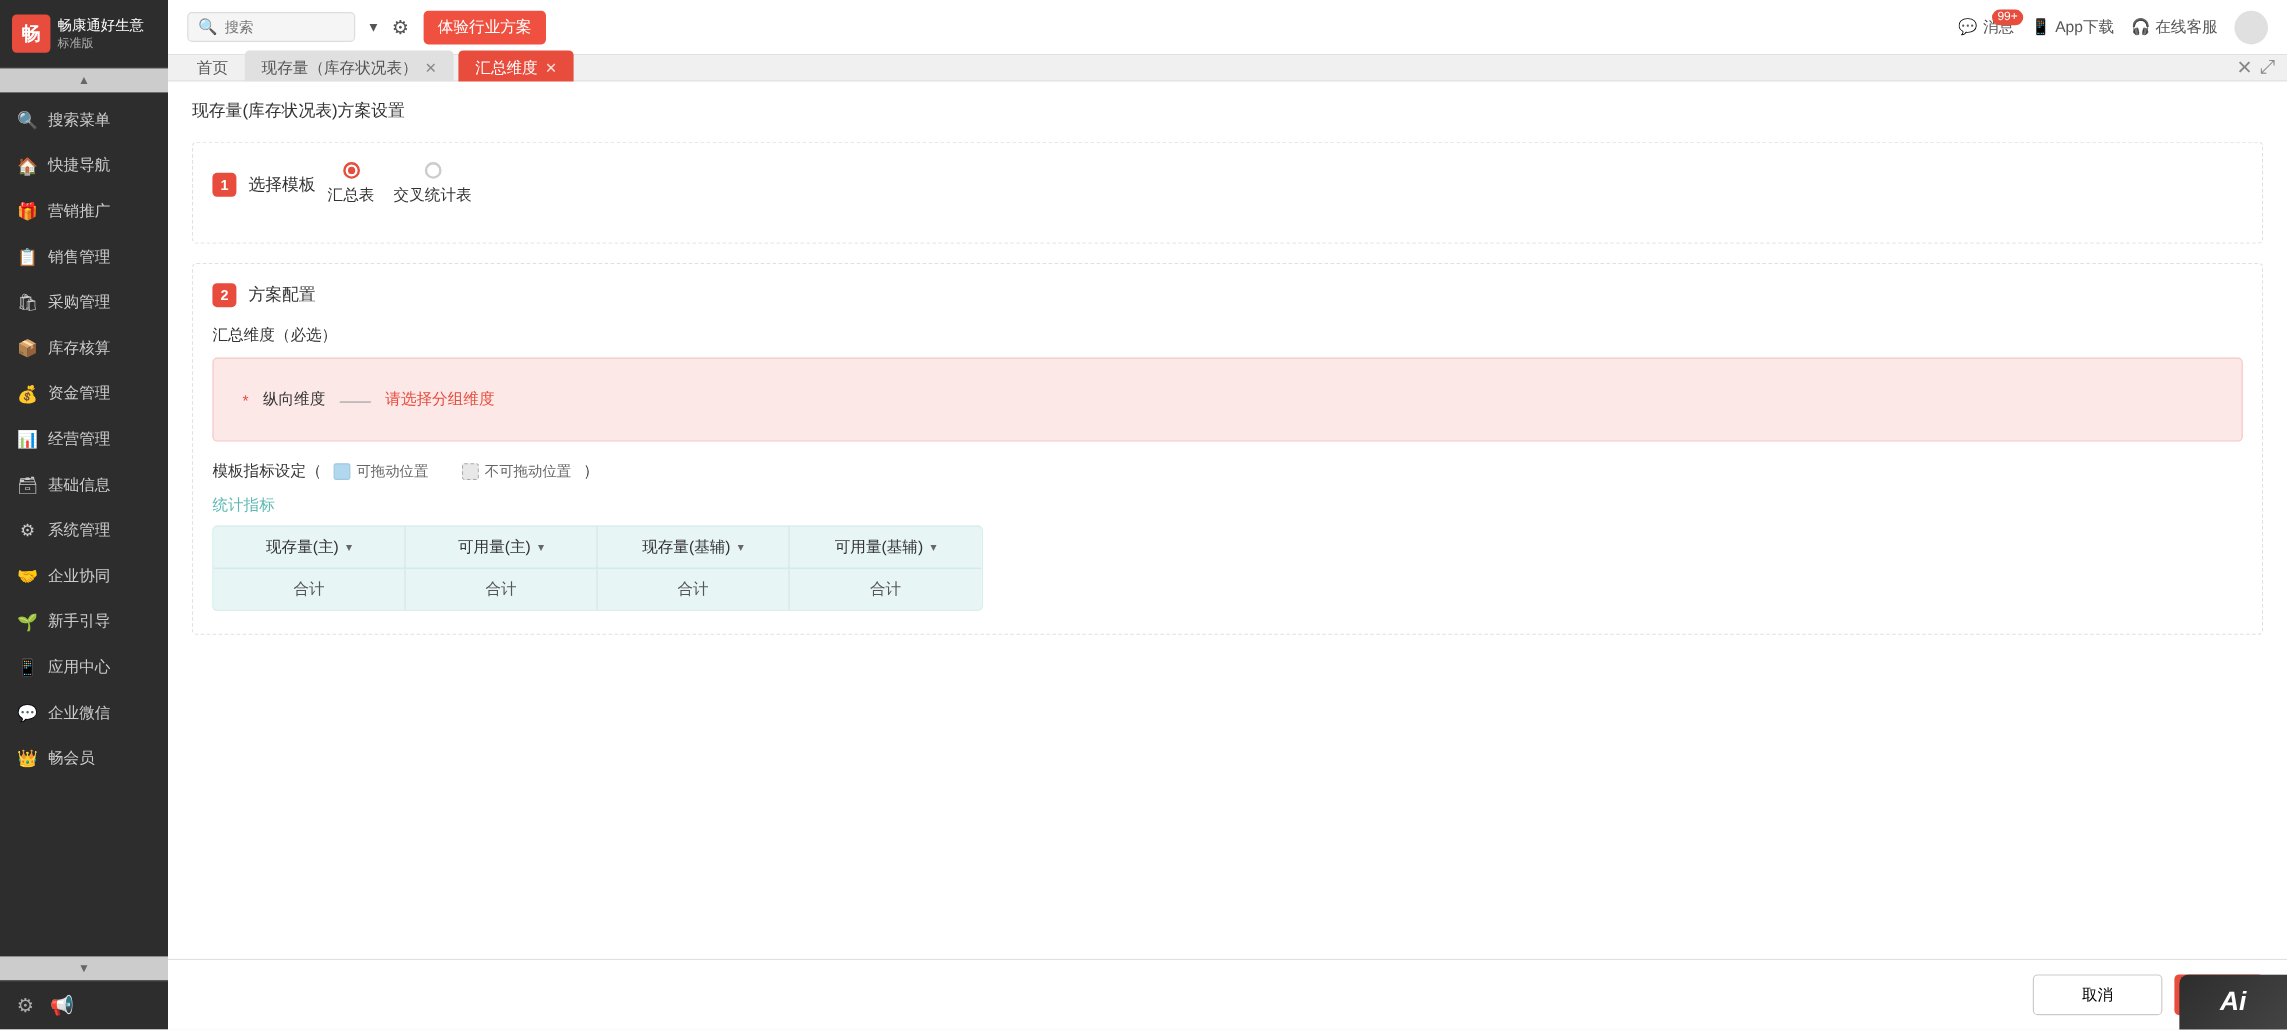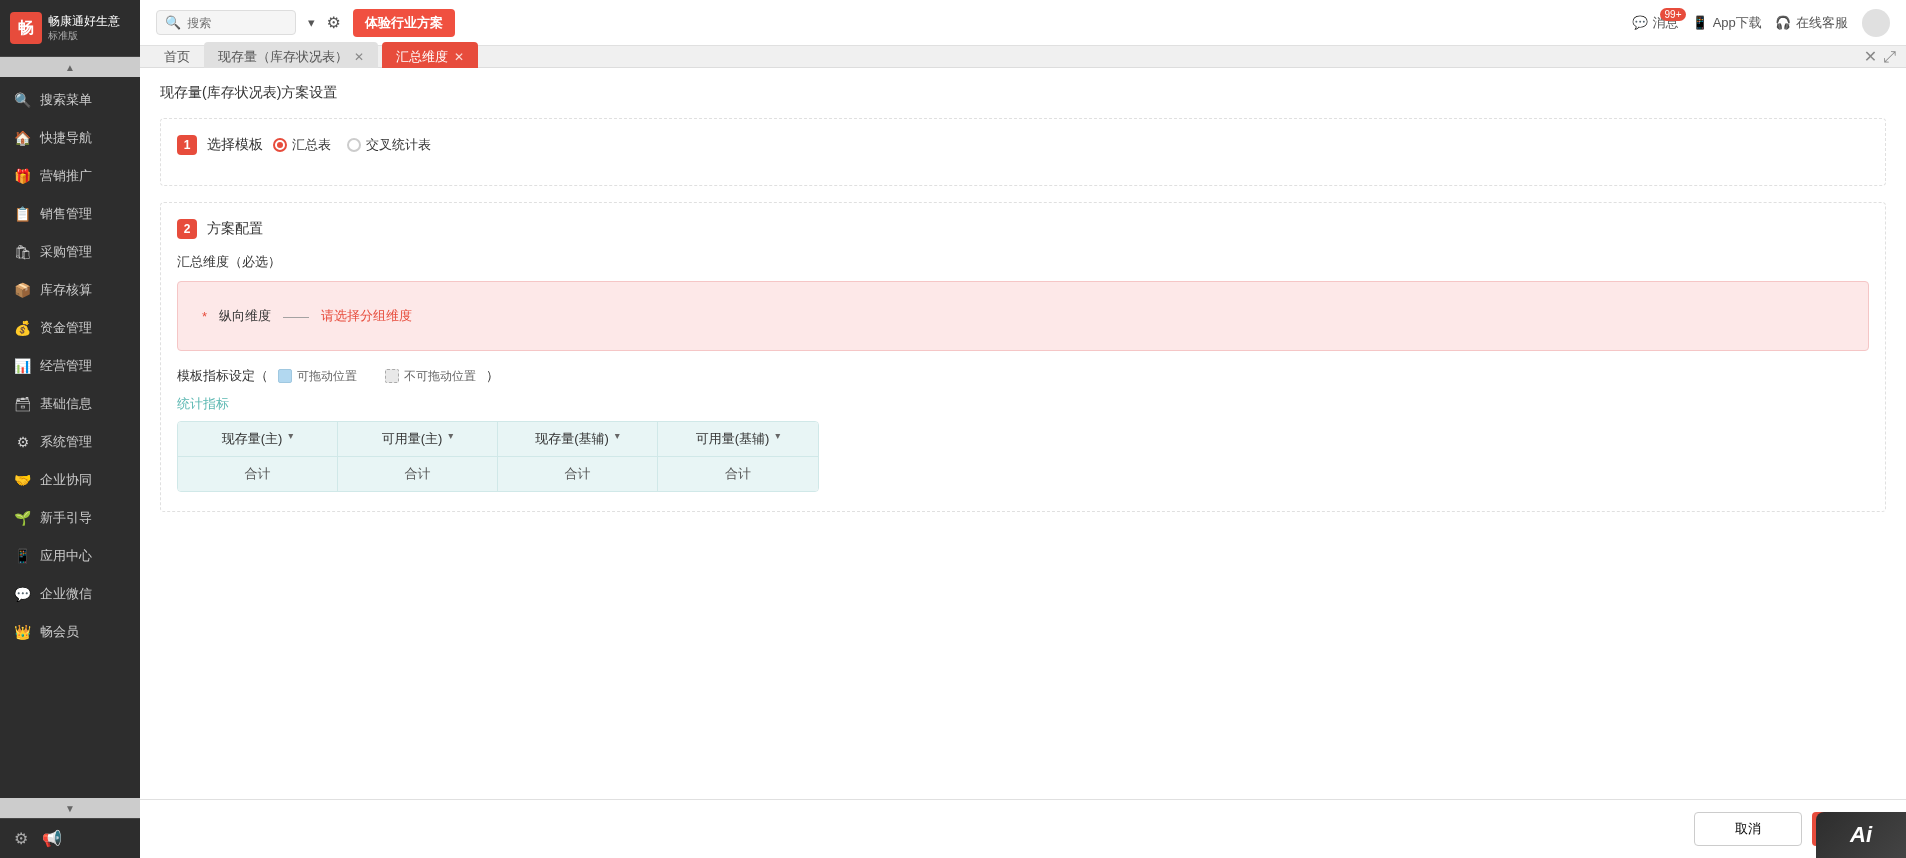--- a/index.html
+++ b/index.html
@@ -69,21 +69,21 @@
     .topbar-search {
       display: flex; align-items: center; gap: 6px;
       background: #f5f5f5; border: 1px solid #ddd; border-radius: 4px;
       padding: 4px 8px; width: 140px;
     }
     .topbar-search input { border: none; background: transparent; outline: none; font-size: 12px; width: 100px; }
     .topbar-dropdown { display: flex; align-items: center; gap: 4px; cursor: pointer; color: #555; font-size: 13px; }
     .topbar-gear { color: #555; cursor: pointer; font-size: 16px; }
     .topbar-trial-btn {
       background: #f05040; color: white; border: none; border-radius: 4px;
-      padding: 5px 12px; cursor: pointer; font-size: 13px; font-weight: bold;
+      padding: 5px 12px; cursor: pointer; font-size: 13px;
     }
     .topbar-spacer { flex: 1; }
     .topbar-right { display: flex; align-items: center; gap: 14px; color: #555; font-size: 13px; }
     .topbar-notif { position: relative; cursor: pointer; display: flex; align-items: center; gap: 4px; }
     .notif-badge {
       background: #e74c3c; color: white; border-radius: 10px;
       font-size: 10px; padding: 1px 5px; position: absolute; top: -6px; right: -8px;
     }
     .topbar-user { display: flex; align-items: center; gap: 4px; cursor: pointer; }
     .user-avatar { width: 28px; height: 28px; background: #e0e0e0; border-radius: 50%; }
@@ -144,21 +144,21 @@
       display: flex; align-items: center; gap: 10px; margin-bottom: 14px;
     }
     .section-num {
       background: #e74c3c; color: white; border-radius: 4px;
       width: 20px; height: 20px; display: flex; align-items: center; justify-content: center;
       font-size: 12px; font-weight: bold; flex-shrink: 0;
     }
     .section-title { font-size: 14px; color: #333; font-weight: 500; }
 
     .radio-group { display: flex; align-items: center; gap: 16px; }
-    .radio-item { display: flex; align-items: center; gap: 5px; cursor: pointer; font-size: 13px; color: #333; }
+    .radio-item { display: flex; align-items: center; gap: 5px; cursor: pointer; font-size: 13px; color: #333; flex-direction: column; }
     .radio-circle {
       width: 14px; height: 14px; border-radius: 50%; border: 2px solid #ccc;
       display: flex; align-items: center; justify-content: center;
     }
     .radio-circle.checked { border-color: #e74c3c; }
     .radio-circle.checked::after { content: ''; width: 6px; height: 6px; background: #e74c3c; border-radius: 50%; }
 
     
     .dim-label { font-size: 13px; color: #333; margin-bottom: 10px; }
     .dim-area {
@@ -199,21 +199,21 @@
       background: #e8f5f5;
     }
     .stats-col {
       width: 160px;
       border-right: 1px solid #d0e8e8;
       text-align: center;
     }
     .stats-col:last-child { border-right: none; }
     .stats-col-header {
       padding: 8px 12px;
-      display: flex; align-items: flex-start; justify-content: center; gap: 6px;
+      display: flex; align-items: center; justify-content: center; gap: 6px;
       font-size: 13px; color: #333;
       border-bottom: 1px solid #d0e8e8;
     }
     .stats-col-body {
       padding: 8px 12px;
       text-align: center;
       font-size: 13px; color: #555;
     }
     .chevron-down { font-size: 10px; color: #666; }
 

